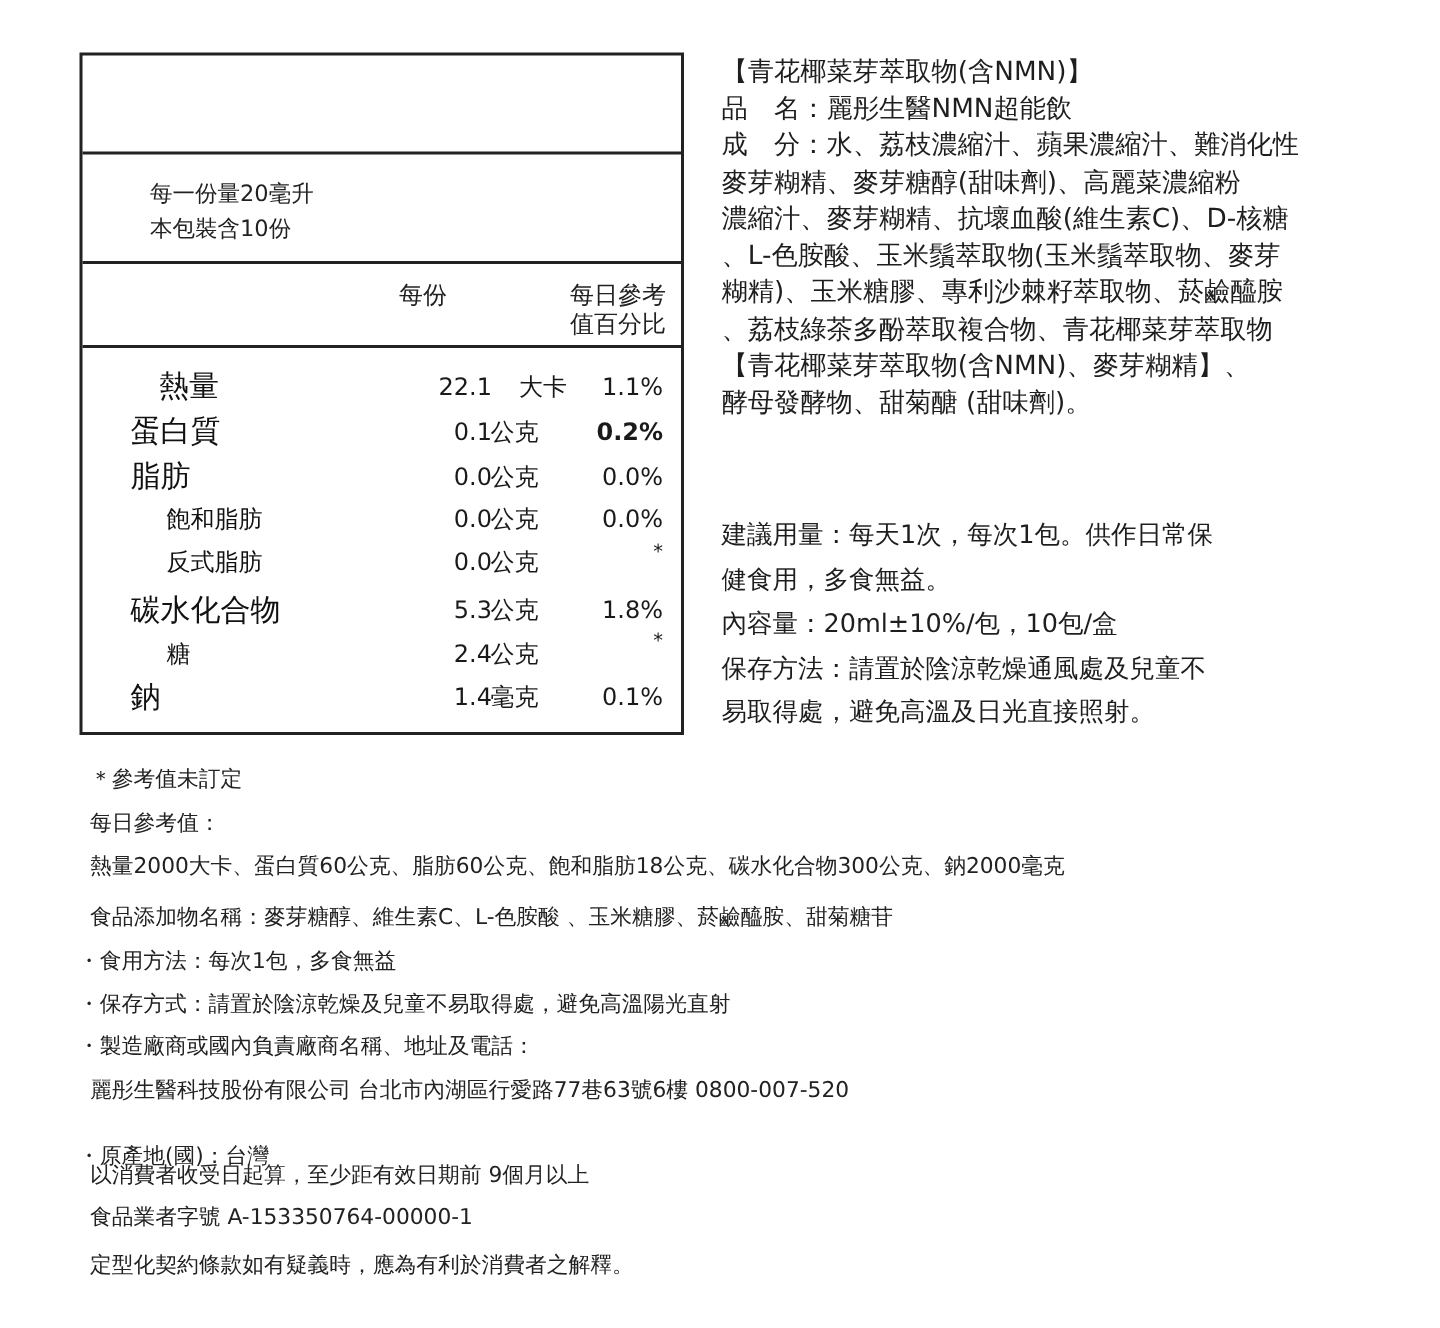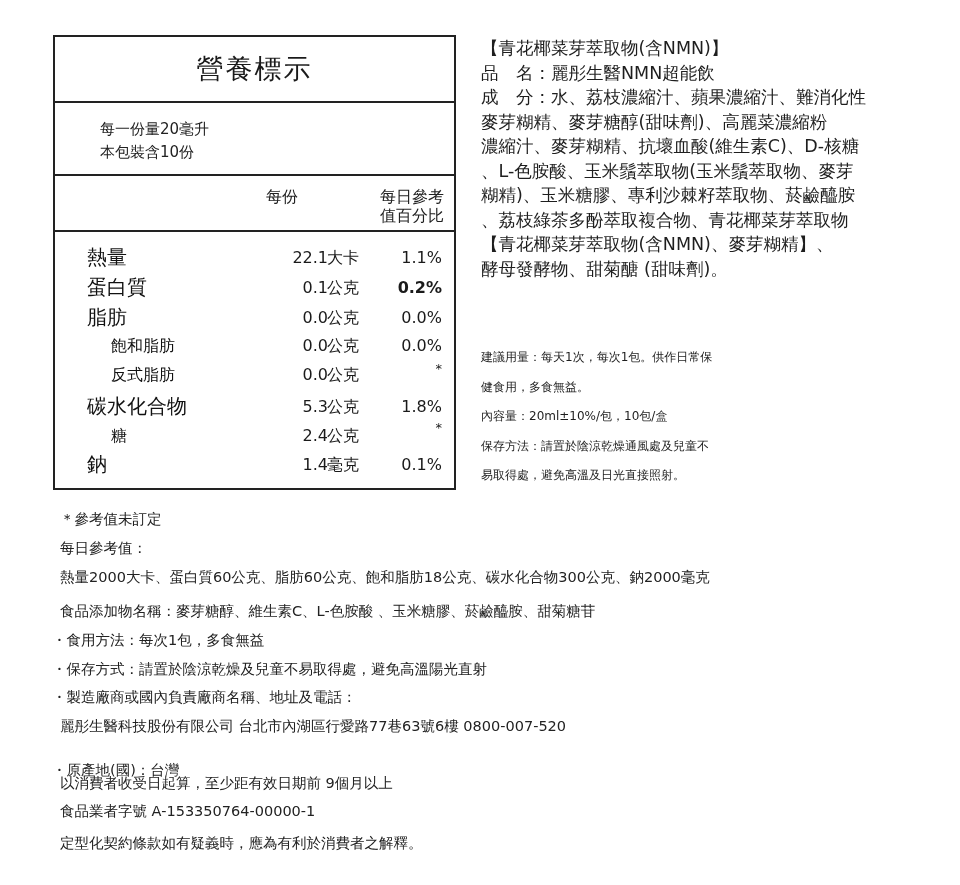--- a/index.html
+++ b/index.html
@@ -27,45 +27,44 @@
   .nrow .lbl { position: absolute; color: #111; }
   .nrow .lbl.main { left: 32px; font-size: 20px; }
   .nrow .lbl.sub  { left: 56px; font-size: 16px; }
   .nrow .val { position: absolute; right: 126px; font-size: 16px; text-align: right; }
   .nrow .unit { position: absolute; left: 272px; font-size: 16px; }
   .nrow .pct { position: absolute; right: 12px; font-size: 16px; text-align: right; }
 
   
   .info { position: absolute; left: 481px; top: 36px; width: 470px; font-size: 17.5px; line-height: 24.5px; color: #1e1e1e; }
   .info .line { white-space: nowrap; }
-  .info2 { position: absolute; left: 481px; top: 343px; width: 470px; font-size: 12px; line-height: 29.5px; color: #1e1e1e; }
+  .info2 { position: absolute; left: 481px; top: 343px; width: 470px; font-size: 17px; line-height: 29.5px; color: #1e1e1e; }
 
   
   .notes { position: absolute; left: 60px; font-size: 14.5px; color: #222; white-space: nowrap; }
   .bullet { position: absolute; left: 52px; font-size: 14.5px; color: #222; white-space: nowrap; }
 </style>
 </head>
 <body>
 
 <div class="ntable">
-  <div class="ntitle">營養標示</div>
   <div class="hline" style="top:64px;"></div>
 
   <div class="serving" style="top:83px;">每一份量20毫升</div>
   <div class="serving" style="top:106px;">本包裝含10份</div>
   <div class="hline" style="top:137px;"></div>
 
   <div class="colhead" style="left:211px; top:150px;">每份</div>
   <div class="colhead dv" style="right:10px; top:150px;">
     <div>每日參考</div>
     <div>值百分比</div>
   </div>
   <div class="hline" style="top:193px;"></div>
 
-  <div class="nrow" style="top:207px;">
+  <div class="nrow" style="top:207px;margin-left:19px;">
     <span class="lbl main">熱量</span>
     <span class="val" style="top:4px;">22.1</span>
     <span class="unit" style="top:4px;">大卡</span>
     <span class="pct" style="top:4px;">1.1%</span>
   </div>
   <div class="nrow" style="top:237px;">
     <span class="lbl main">蛋白質</span>
     <span class="val" style="top:4px;">0.1</span>
     <span class="unit" style="top:4px;">公克</span>
     <span class="pct" style="top:4px;font-weight:bold;">0.2%</span>

